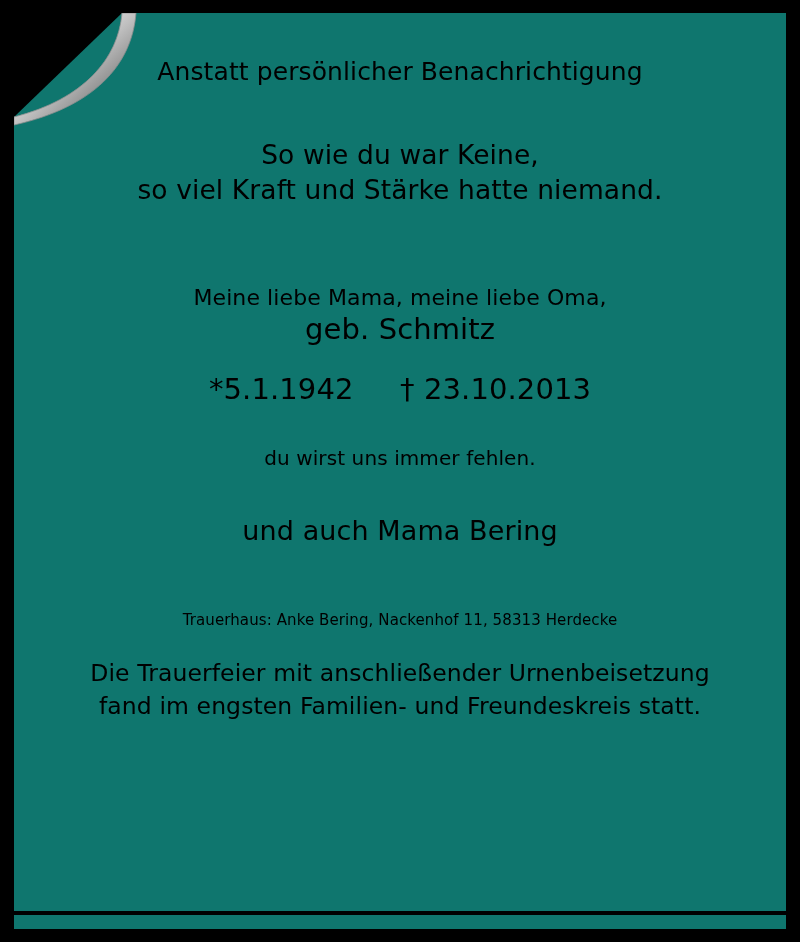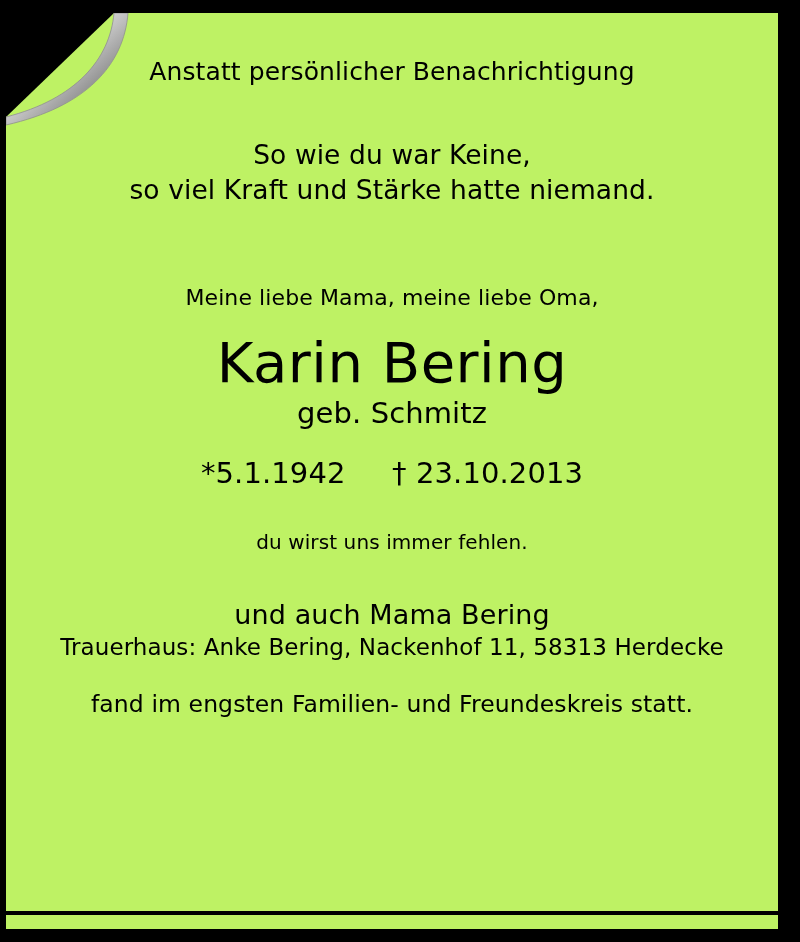--- a/index.html
+++ b/index.html
@@ -22,25 +22,25 @@
     top: 0;
     width: 800px;
     height: 942px;
     background: #000000;
     box-sizing: border-box;
   }
 
   
   .card {
     position: absolute;
-    left: 6px;
+    left: 14px;
     top: 13px;
     width: 772px;
     height: 916px;
-    background: #bef264;
+    background: #0f766e;
     box-sizing: border-box;
     overflow: hidden;
   }
 
   
   .bottom-rule {
     position: absolute;
     left: 0;
     bottom: 14px;
     width: 772px;
@@ -111,21 +111,22 @@
     margin-top: 40px;
   }
 
   .survivors {
     font-size: 27px;
     line-height: 1.38;
     margin-top: 42px;
   }
 
   .mourning-house {
-    font-size: 23px;
+    font-size: 15px;
+    margin-top: 62px;
   }
 
   .service-info {
     font-size: 23.5px;
     line-height: 1.4;
     margin-top: 28px;
   }
 </style>
 </head>
 <body>
@@ -137,35 +138,35 @@
 
       <div class="line header-line">Anstatt persönlicher Benachrichtigung</div>
 
       <div class="verse">
         <div class="line">So wie du war Keine,</div>
         <div class="line">so viel Kraft und Stärke hatte niemand.</div>
       </div>
 
       <div class="line salutation">Meine liebe Mama, meine liebe Oma,</div>
 
-      <div class="line name">Karin Bering</div>
 
       <div class="line maiden">geb. Schmitz</div>
 
       <div class="line dates">*5.1.1942     † 23.10.2013</div>
 
       <div class="line closing">du wirst uns immer fehlen.</div>
 
       <div class="survivors">
         <div class="line">und auch Mama Bering</div>
       </div>
 
       <div class="line mourning-house">Trauerhaus: Anke Bering, Nackenhof 11, 58313 Herdecke</div>
 
       <div class="service-info">
+        <div class="line">Die Trauerfeier mit anschließender Urnenbeisetzung</div>
         <div class="line">fand im engsten Familien- und Freundeskreis statt.</div>
       </div>
 
     </div>
 
     <div class="bottom-rule"></div>
 
     <svg class="corner-peel" viewBox="0 0 140 125" xmlns="http://www.w3.org/2000/svg">
       <defs>
         <linearGradient id="peelGrad" x1="0" y1="0" x2="1" y2="1">

